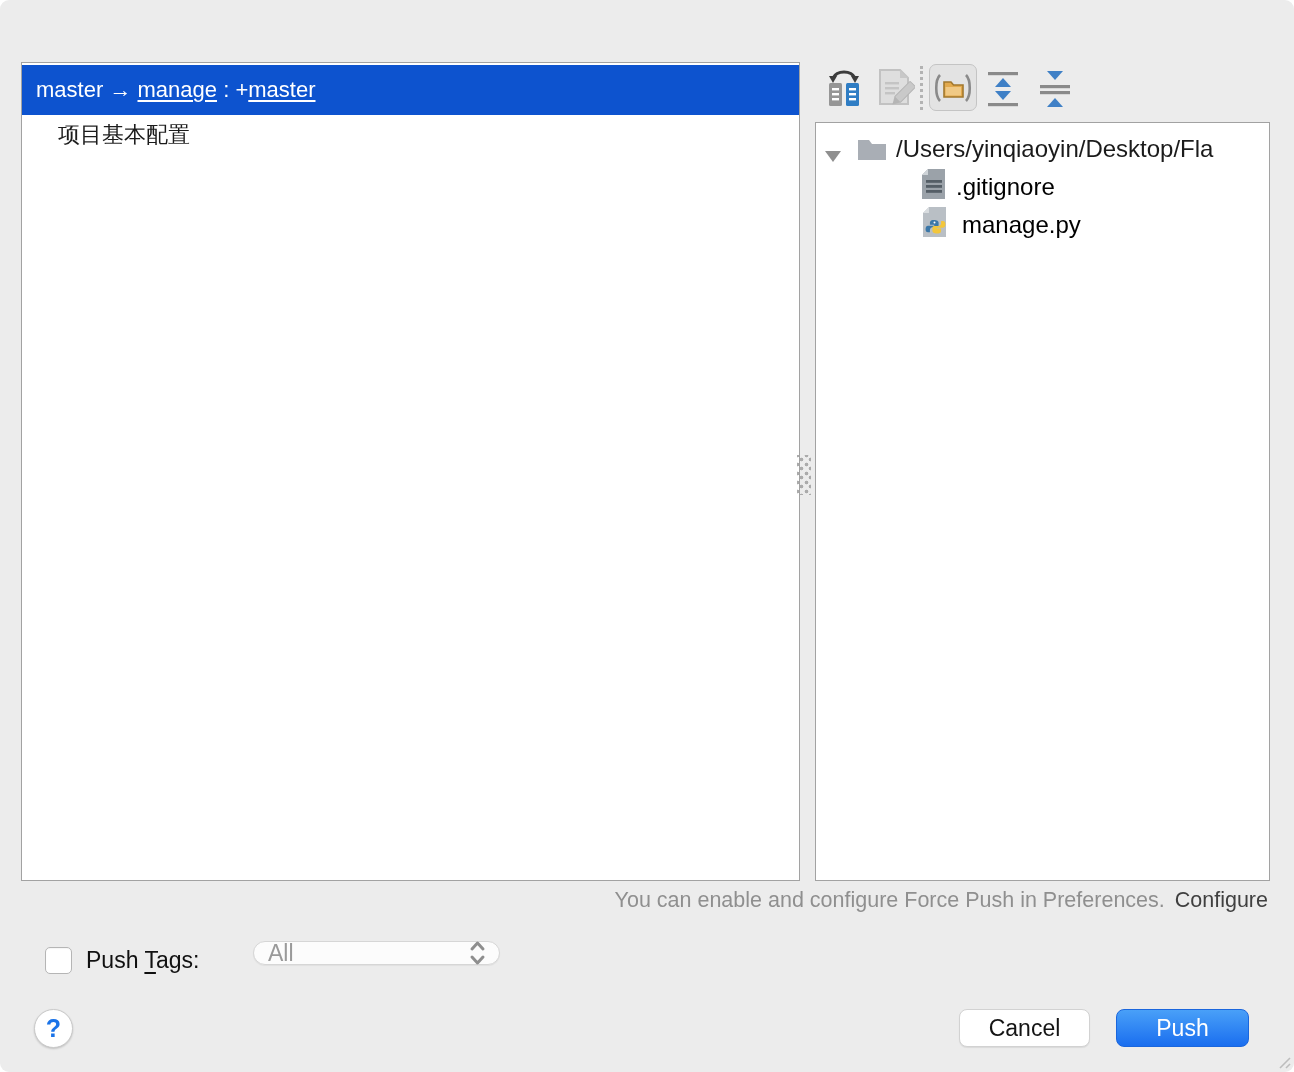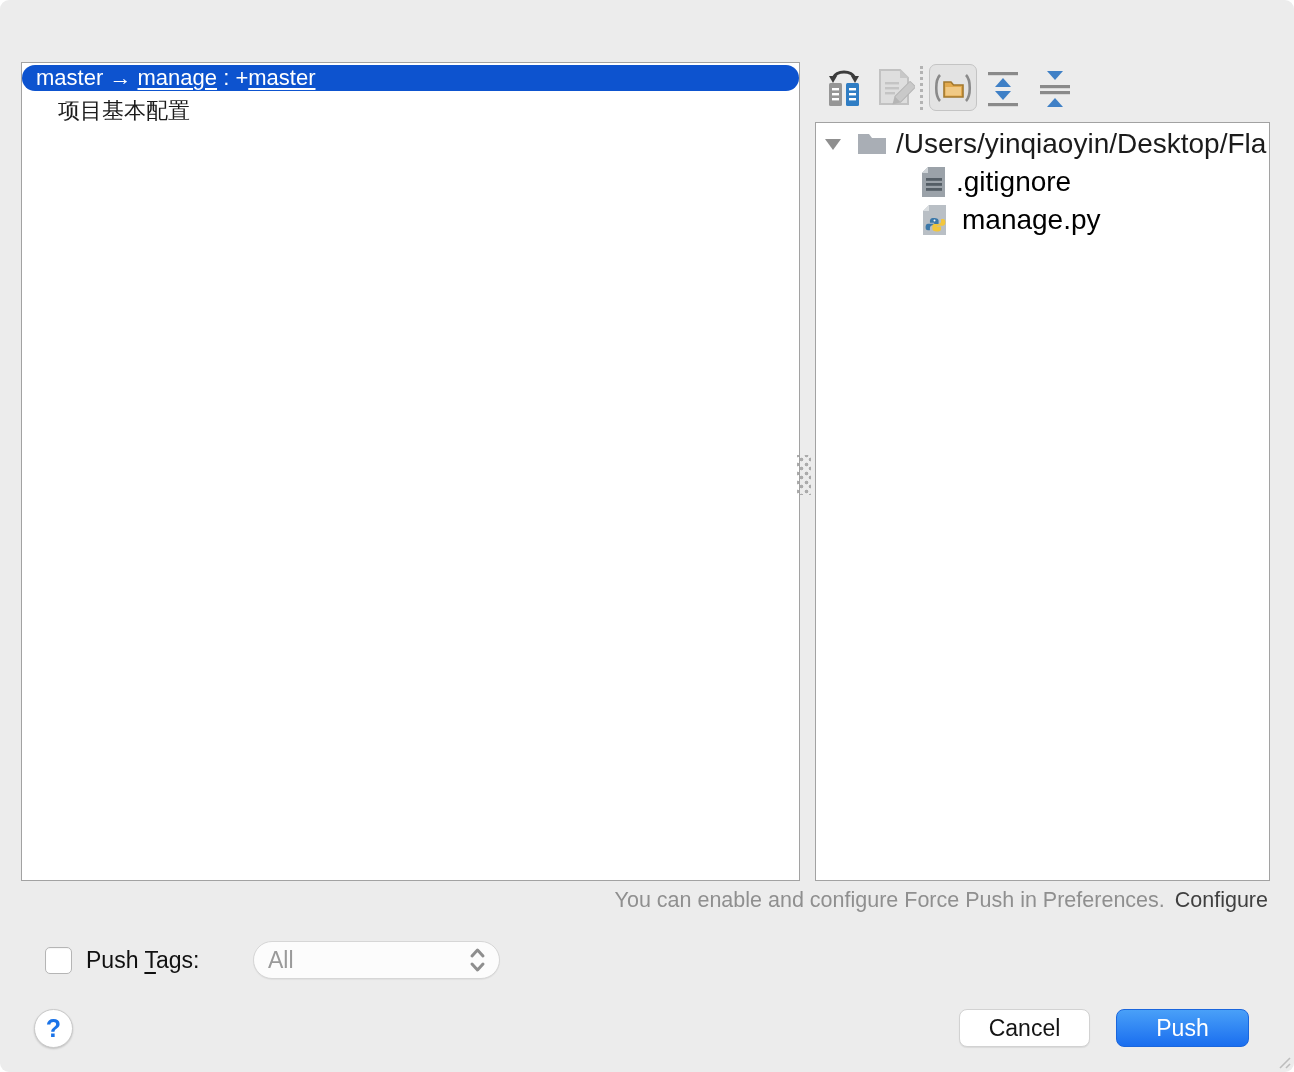--- a/index.html
+++ b/index.html
@@ -23,23 +23,23 @@
   .light.close { left:16px; background:#ee6a5f; border:1px solid #da5248; }
   .light.min   { left:56px; background:#dcdcdc; border:1px solid #c3c3c3; }
   .light.zoom  { left:96px; background:#61c354; border:1px solid #4ea73f; }
 
   
   .commit-panel {
     position:absolute; left:21px; top:62px; width:779px; height:819px;
     background:#fff; border:1px solid #a2a2a2; overflow:hidden;
   }
   .commit-selected {
-    margin-top:2px; height:26px; background:#0d53cf; color:#fff;
+    margin-top:2px; height:50px; background:#0d53cf; color:#fff;
     display:flex; align-items:center; padding:0 14px; font-size:22px;
-    white-space:pre; cursor:default;border-radius:13px;
+    white-space:pre; cursor:default;
   }
   .commit-selected .u { text-decoration:underline; text-underline-offset:3px; }
   .commit-message {
     font-size:22px; color:#1b1b1b; padding-left:36px; margin-top:5px;
     white-space:nowrap;
   }
 
   
   .split-dots {
     position:absolute; left:797px; top:455px; width:14px; height:40px;
@@ -63,21 +63,21 @@
     background:#e3e3e3; border:1px solid #c4c4c4; border-radius:7px;
     display:flex; align-items:center; justify-content:center;
   }
 
   
   .tree-panel {
     position:absolute; left:815px; top:122px; width:455px; height:759px;
     background:#fff; border:1px solid #a2a2a2; overflow:hidden;
   }
   .tree-row {
-    display:flex; align-items:center; height:38px; font-size:28px;
+    display:flex; align-items:flex-end; height:38px; font-size:24px;
     white-space:nowrap; cursor:default;
   }
   .tree-row.root { padding-left:8px; color:#1b1b1b; margin-top:2px; }
   .tree-row.file { padding-left:104px; color:#000000; }
   .tree-row svg { flex:0 0 auto; }
   .tree-row .gap { width:8px; flex:0 0 auto; }
   .disclose { margin-right:14px; }
 
   
   .note {
@@ -90,21 +90,21 @@
   .checkbox {
     position:absolute; left:45px; top:947px; width:27px; height:27px;
     background:#fff; border:1px solid #b5b5b5; border-radius:5px;
     box-shadow:inset 0 1px 1px rgba(0,0,0,.04);
   }
   .pt-label {
     position:absolute; left:86px; top:947px; font-size:23px; color:#101010;
   }
   .pt-label .mn { text-decoration:underline; text-underline-offset:4px; }
   .dropdown {
-    position:absolute; left:253px; top:941px; width:247px; height:38px;
+    position:absolute; left:253px; top:941px; width:247px; height:24px;
     background:#fcfcfc; border:1px solid #d6d6d6; border-radius:19px;
     display:flex; align-items:center; padding:0 12px 0 14px;
     font-size:23px; color:#9a9a9a; box-shadow:0 1px 1px rgba(0,0,0,.05);
   }
   .dropdown .val { flex:1 1 auto; }
 
   
   .help-btn {
     position:absolute; left:34px; top:1009px; width:39px; height:39px;
     border-radius:50%; background:#fff; border:1px solid #c9c9c9;

